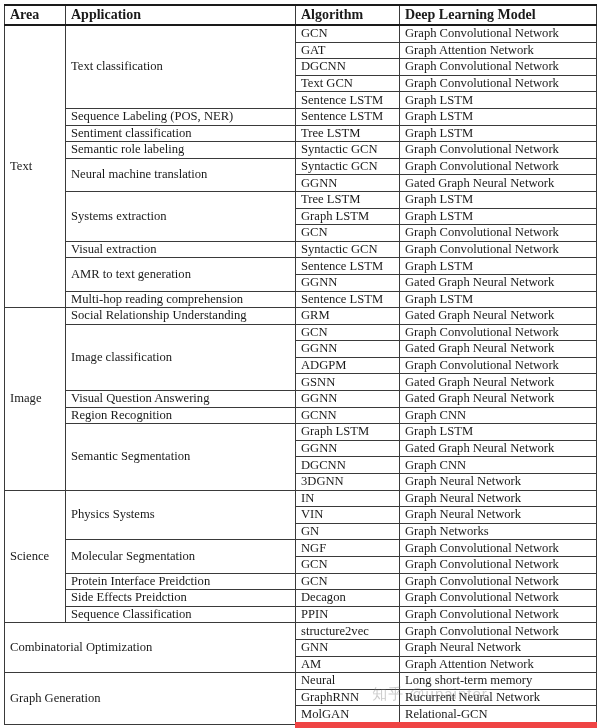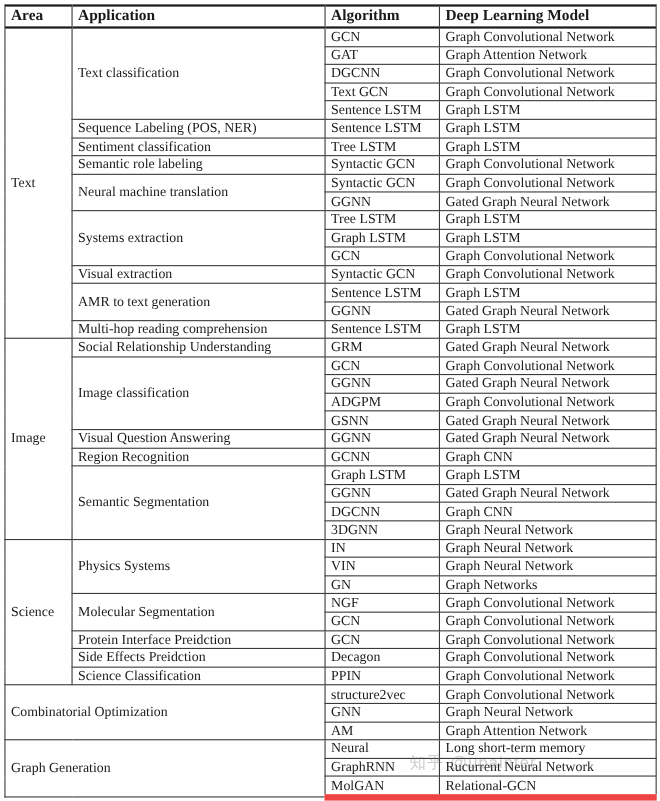--- a/index.html
+++ b/index.html
@@ -270,21 +270,21 @@
           <td rowspan="1">Protein Interface Preidction</td>
           <td>GCN</td>
           <td>Graph Convolutional Network</td>
         </tr>
         <tr>
           <td rowspan="1">Side Effects Preidction</td>
           <td>Decagon</td>
           <td>Graph Convolutional Network</td>
         </tr>
         <tr>
-          <td rowspan="1">Science Classification</td>
+          <td rowspan="1">Sequence Classification</td>
           <td>PPIN</td>
           <td>Graph Convolutional Network</td>
         </tr>
         <tr class="section-start">
           <td class="merged-center" colspan="2" rowspan="3">Combinatorial Optimization</td>
           <td>structure2vec</td>
           <td>Graph Convolutional Network</td>
         </tr>
         <tr>
           <td>GNN</td>

